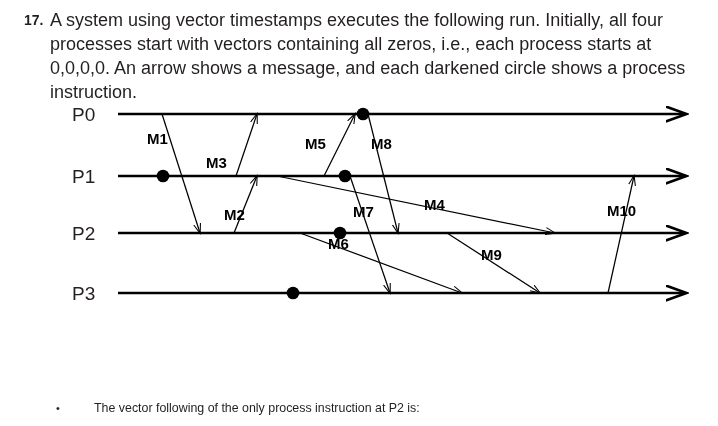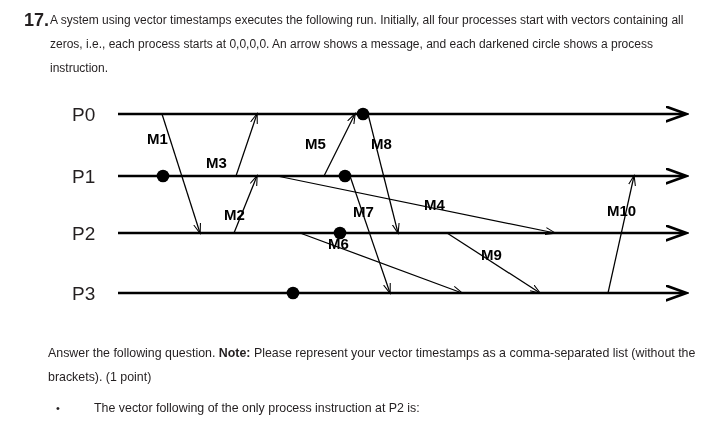--- a/index.html
+++ b/index.html
@@ -25,28 +25,28 @@
   .question-block {
     position: absolute;
     left: 24px;
     top: 8px;
     width: 680px;
     display: flex;
     align-items: flex-start;
   }
   .q-number {
     font-weight: bold;
-    font-size: 18px;
+    font-size: 14px;
     line-height: 24px;
     width: 26px;
     flex: 0 0 26px;
     text-align: left;
   }
   .q-text {
-    font-size: 12px;
+    font-size: 18px;
     line-height: 24px;
     width: 650px;
     text-align: left;
   }
 
   
   #diagram {
     position: absolute;
     left: 0;
     top: 92px;
@@ -172,22 +172,19 @@
       <g id="evt-dots">
           <circle cx="163" cy="84" r="6.3" class="evt-dot"></circle>
           <circle cx="293" cy="201" r="6.3" class="evt-dot"></circle>
           <circle cx="345" cy="84" r="6.3" class="evt-dot"></circle>
           <circle cx="363" cy="22" r="6.3" class="evt-dot"></circle>
           <circle cx="340" cy="141" r="6.3" class="evt-dot"></circle>
         </g>
     </svg>
   </div>
 
-  <div class="answer-para">
-    <span>Answer the following question. </span><b>Note:</b><span> Please represent your vector timestamps as a comma-separated list (without the brackets). (1 point)</span>
-  </div>
 
   <div class="bullet-row">
     <div class="bullet-dot">•</div>
     <div class="bullet-text">The vector following of the only process instruction at P2 is:</div>
   </div>
 
 </div>
 
 </body></html>

